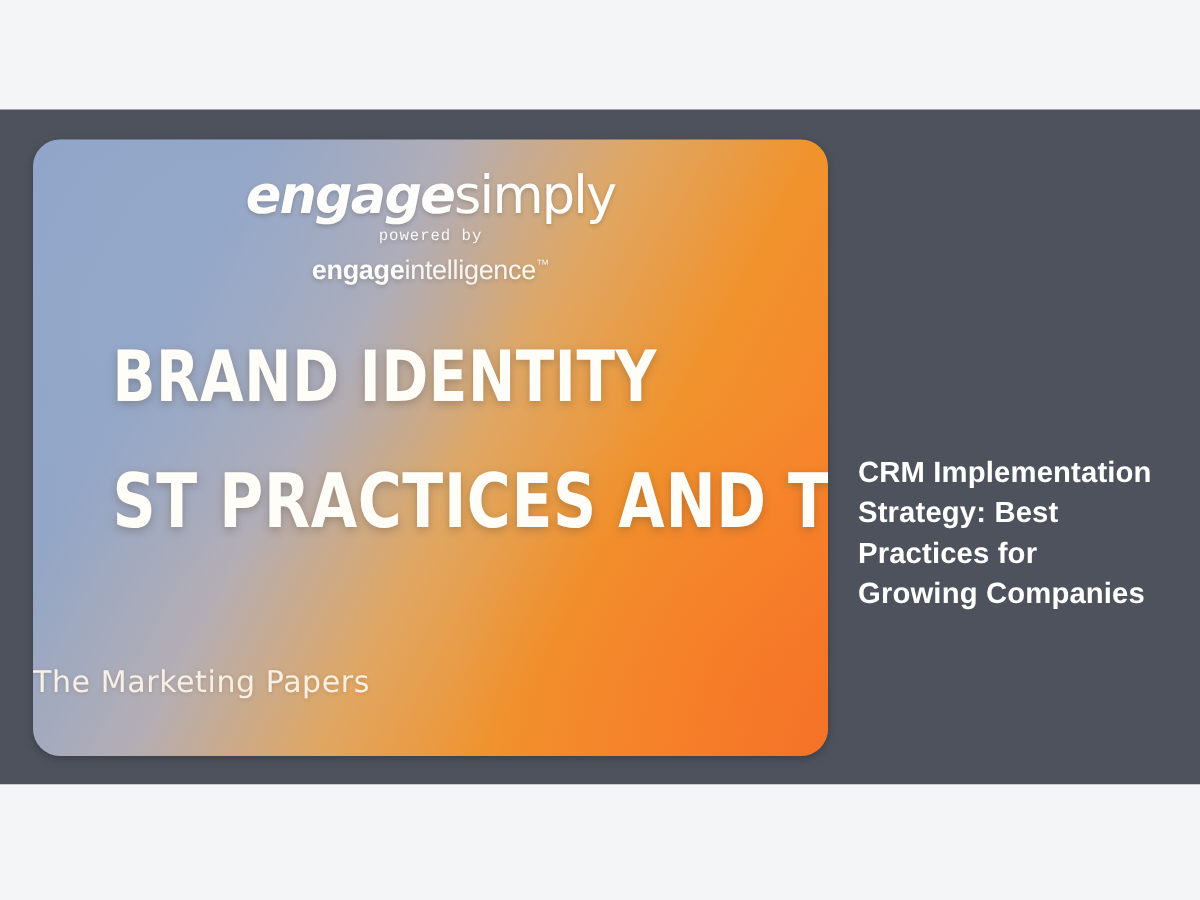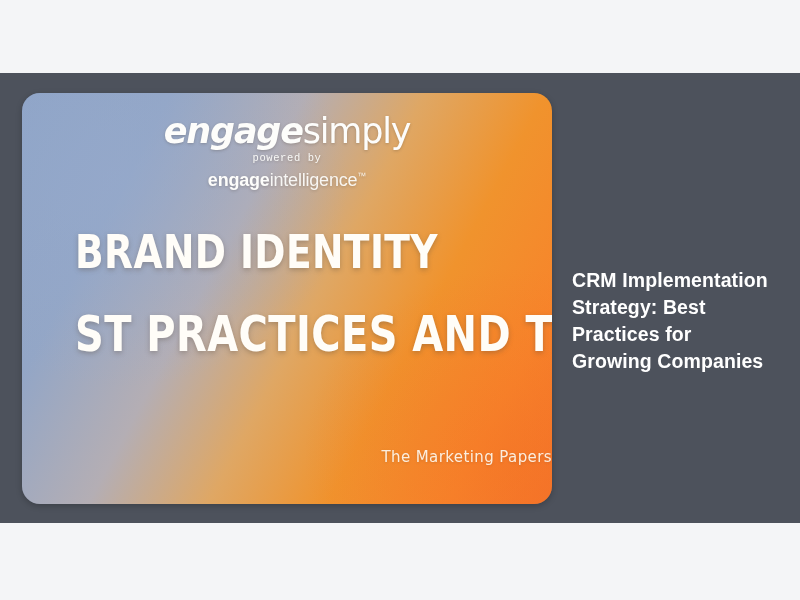--- a/index.html
+++ b/index.html
@@ -152,34 +152,34 @@
     letter-spacing: 0.5px;
     transform: scaleX(0.80);
   }
 
   
   .card-caption {
     position: absolute;
     bottom: 38px;
     left: 0;
     width: 100%;
-    text-align: right;
+    text-align: left;
     color: #fdf6ec;
     font-family: "DejaVu Sans", sans-serif;
-    font-size: 15px;
+    font-size: 20px;
     letter-spacing: 0.4px;
     opacity: 0.93;
     text-shadow: 0 1px 3px rgba(120,80,40,0.28);
   }
 
   
   .article-title {
     position: absolute;
     left: 572px;
-    top: 194px;
+    top: 229px;
     width: 200px;
     color: #ffffff;
     font-family: "Liberation Sans", sans-serif;
     font-weight: bold;
     font-size: 19.5px;
     line-height: 27px;
     letter-spacing: 0.1px;
   }
 </style>
 </head>

